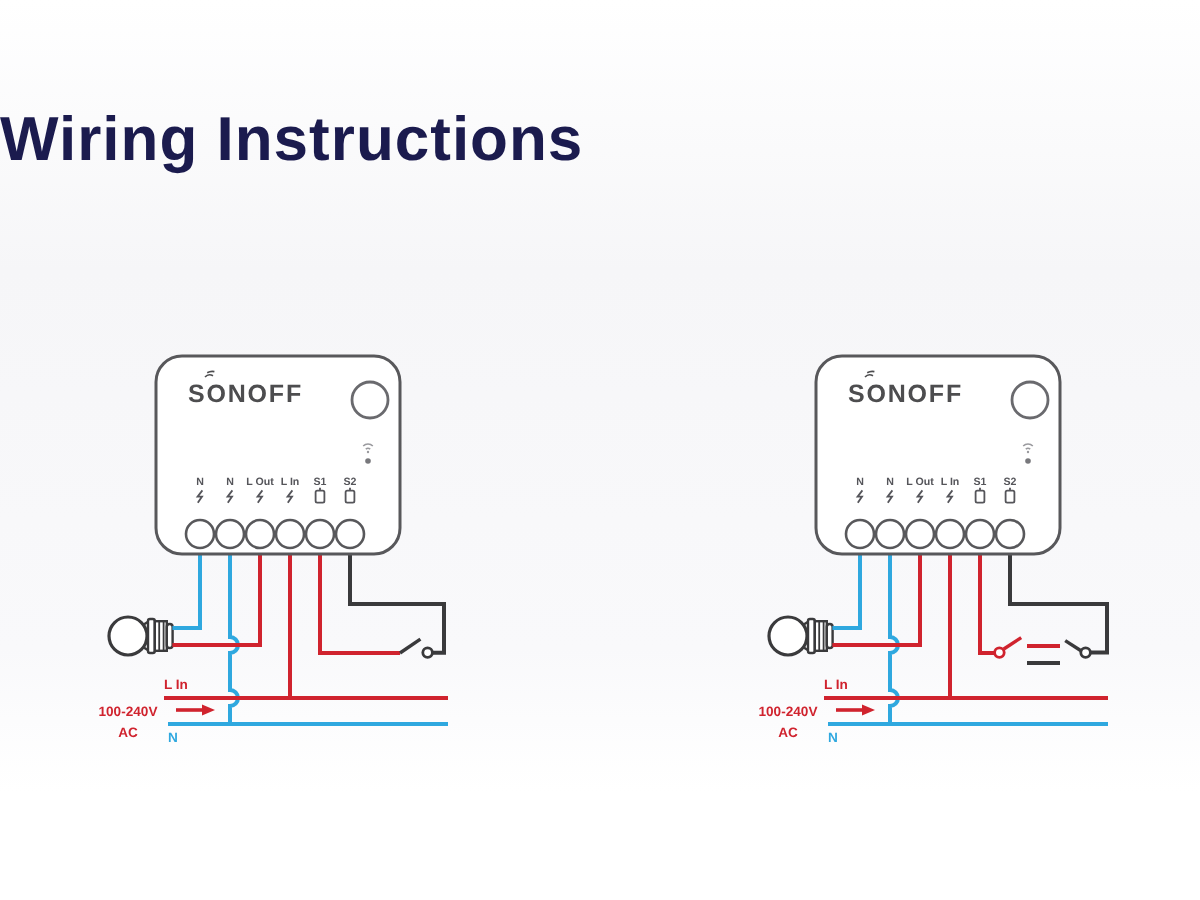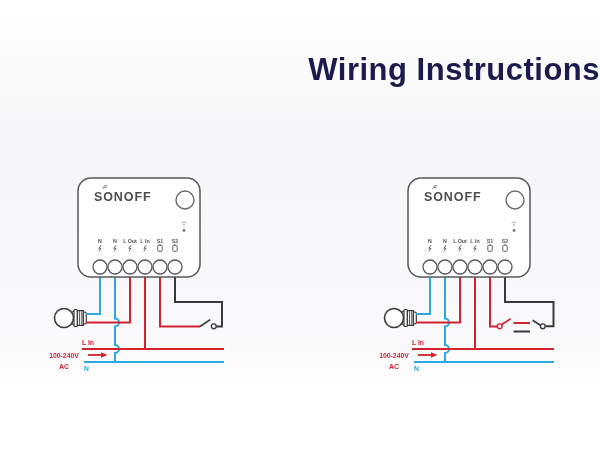--- a/index.html
+++ b/index.html
@@ -3,21 +3,21 @@
 <meta charset="utf-8">
 <style>
   html,body{margin:0;padding:0;}
   .stage{
     position:relative;width:600px;height:450px;overflow:hidden;
     background:linear-gradient(180deg,#ffffff 0%,#f6f6f8 30%,#f9f9fb 72%,#ffffff 88%);
     font-family:"Liberation Sans","DejaVu Sans",sans-serif;
   }
   .title{
     position:absolute;top:52px;left:0;width:600px;margin:0;
-    text-align:right;font-size:31px;font-weight:bold;letter-spacing:0.5px;
+    text-align:left;font-size:31px;font-weight:bold;letter-spacing:0.5px;
     color:#1b1b4e;
   }
   .diagram{position:absolute;top:168px;width:260px;height:215px;}
   .diagram.left{left:30px;}
   .diagram.right{left:360px;}
   svg text{font-family:"Liberation Sans","DejaVu Sans",sans-serif;}
   .term-label{font-size:5.3px;font-weight:bold;fill:#55555a;}
   .supply-red{font-size:6.8px;font-weight:bold;fill:#d0232e;}
   .supply-blue{font-size:6.8px;font-weight:bold;fill:#2fa8df;}
   .brand{font-size:12.5px;font-weight:bold;letter-spacing:0.9px;fill:#4d4d4f;}

